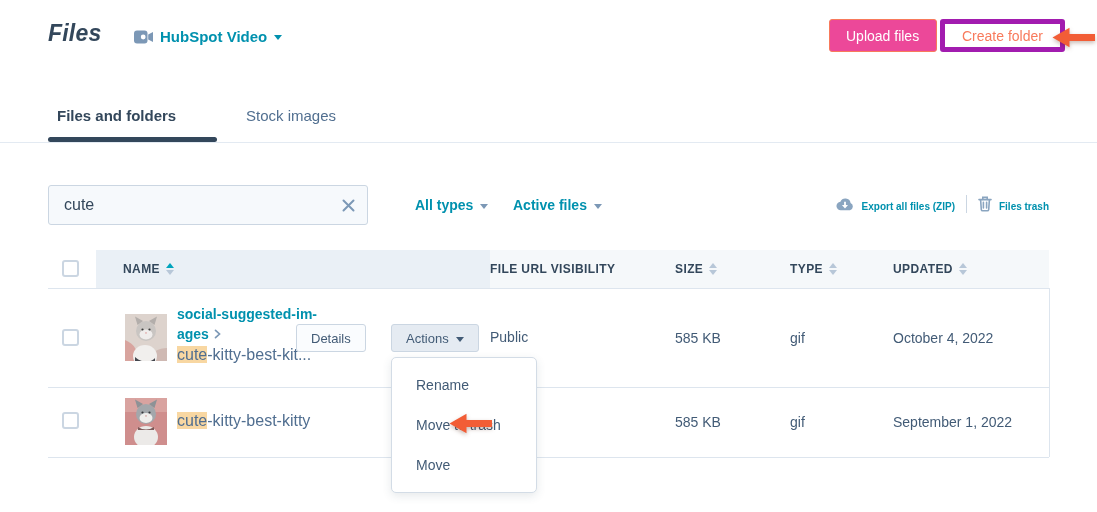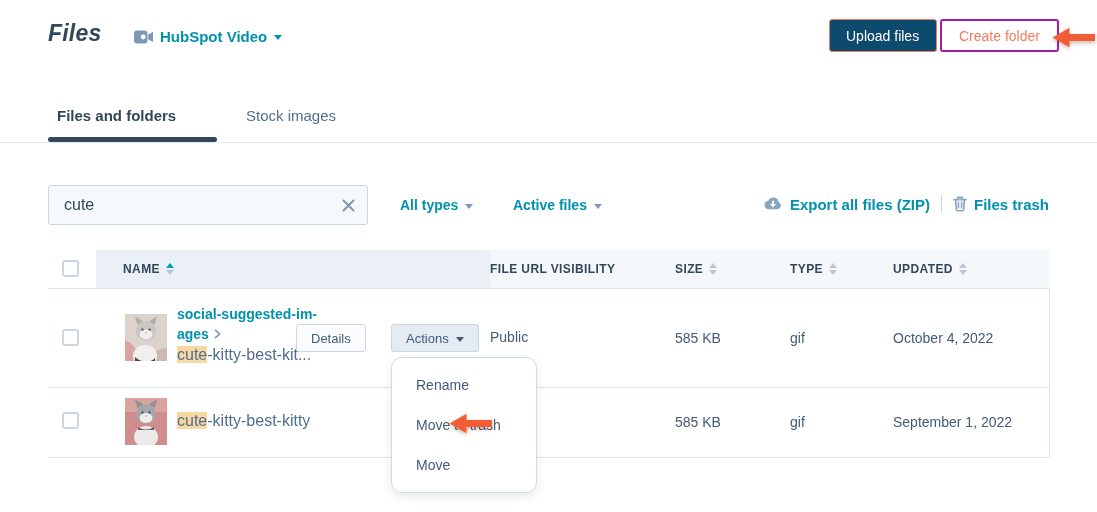--- a/index.html
+++ b/index.html
@@ -13,22 +13,22 @@
   
   .page-title { left:48px; top:20px; font-size:23px; font-weight:700; color:#33475b; letter-spacing:.2px;font-style:italic; }
   .video-selector { left:134px; top:28px; display:flex; align-items:center; gap:7px;
     color:#0091ae; font-weight:700; font-size:15px; cursor:pointer; }
   .caret { display:inline-block; width:0; height:0; border-left:4.5px solid transparent;
     border-right:4.5px solid transparent; border-top:5px solid currentColor; position:relative; top:1px; }
   .caret.gray { color:#7c98b6; }
 
   .btn { border-radius:3px; font-size:14px; height:33px; display:flex; align-items:center;
     justify-content:center; padding:0 17px; cursor:pointer; font-family:inherit; }
-  .btn-primary { left:829px; top:19px; background:#0c4a6e; color:#fff; border:1px solid #f87a5c;padding-left:16px; }
-  .btn-outline { left:940px; top:19px; background:#fff; color:#f87a5c; border:2px solid #a21caf; }
+  .btn-primary { left:829px; top:19px; background:#ec4899; color:#fff; border:1px solid #f87a5c;padding-left:16px; }
+  .btn-outline { left:940px; top:19px; background:#fff; color:#f87a5c; border:5px solid #a21caf; }
 
   .annotation-arrow { filter:drop-shadow(0 2px 2px rgba(80,30,10,.3)); z-index:30; }
 
   
   .tab { top:107px; font-size:15px; cursor:pointer; }
   .tab.active { font-weight:700; color:#33475b; }
   .tab.inactive { color:#516f90; }
   .tab-underline { left:48px; top:137px; width:169px; height:5px; background:#33475b; border-radius:4px; }
   .tabs-divider { left:0; top:142px; width:1097px; height:1px; background:#e3eaf2; }
 
@@ -36,22 +36,22 @@
   .search-box { left:48px; top:185px; width:320px; height:40px; background:#f6f9fc;
     border:1px solid #cbd6e2; border-radius:3px; }
   .search-box input { position:absolute; left:0; top:0; width:100%; height:100%; border:none;
     background:transparent; outline:none; padding:0 40px 0 15px; font-size:16px; color:#33475b;
     font-family:inherit; }
   .search-clear { position:absolute; right:11px; top:12px; cursor:pointer; line-height:0; }
 
   .filter { top:197px; display:flex; align-items:center; gap:7px; color:#0091ae;
     font-weight:700; font-size:14px; cursor:pointer; }
   .top-links { right:48px; top:195px; display:flex; align-items:center; gap:11px; }
-  .top-link { display:flex; align-items:flex-start; gap:7px; color:#0091ae; font-weight:700;
-    font-size:15px; cursor:pointer; }
+  .top-link { display:flex; align-items:flex-end; gap:7px; color:#0091ae; font-weight:700;
+    font-size:10px; cursor:pointer; }
   .v-divider { width:1px; height:18px; background:#cbd6e2; }
 
   
   .thead-bg { left:96px; top:250px; width:953px; height:38px; background:#f5f8fa; }
   .thead-name-bg { left:96px; top:250px; width:394px; height:38px; background:#eaf0f6; }
   .th { top:262px; font-size:12px; font-weight:700; letter-spacing:.4px; color:#33475b;
     display:flex; align-items:center; gap:6px; cursor:pointer; }
   .sort { display:inline-flex; flex-direction:column; gap:2px; }
   .tri-up { width:0; height:0; border-left:4px solid transparent; border-right:4px solid transparent;
     border-bottom:5px solid #b7c7d8; }
@@ -75,21 +75,21 @@
 
   .btn-small { height:28px; padding:0 14px; font-size:13px; color:#425b76; border:1px solid #cbd6e2;
     border-radius:3px; background:#fafcfe; display:flex; align-items:center; gap:7px; cursor:pointer;
     font-family:inherit; }
   .btn-small.open { background:#e5ebf2; }
 
   .cell { font-size:14px; color:#425b76; }
 
   
   .menu { left:391px; top:357px; width:146px; background:#fff; border:1px solid #d3dce6;
-    border-radius:11px; box-shadow:0 3px 10px rgba(51,71,91,.12); padding:7px 0; z-index:10; }
+    border-radius:5px; box-shadow:0 3px 10px rgba(51,71,91,.12); padding:7px 0; z-index:10; }
   .menu-item { height:40px; line-height:40px; padding-left:24px; font-size:14px; color:#425b76;
     cursor:pointer; }
 </style>
 </head>
 <body>
 
 <div class="abs page-title">Files</div>
 
 <div class="abs video-selector">
   <span style="line-height:0;">
@@ -117,21 +117,21 @@
 
 <div class="abs search-box">
   <input type="text" value="cute" style="">
   <span class="search-clear">
     <svg width="15" height="15" viewBox="0 0 15 15">
       <path d="M2.5 2.5 L12.5 12.5 M12.5 2.5 L2.5 12.5" stroke="#7c98b6" stroke-width="2" stroke-linecap="round"></path>
     </svg>
   </span>
 </div>
 
-<div class="abs filter" style="left:400px;">
+<div class="abs filter" style="left:415px;">
   <span>All types</span>
   <span class="caret gray"></span>
 </div>
 <div class="abs filter" style="left:513px;">
   <span>Active files</span>
   <span class="caret gray"></span>
 </div>
 
 <div class="abs top-links">
   <span class="top-link">

